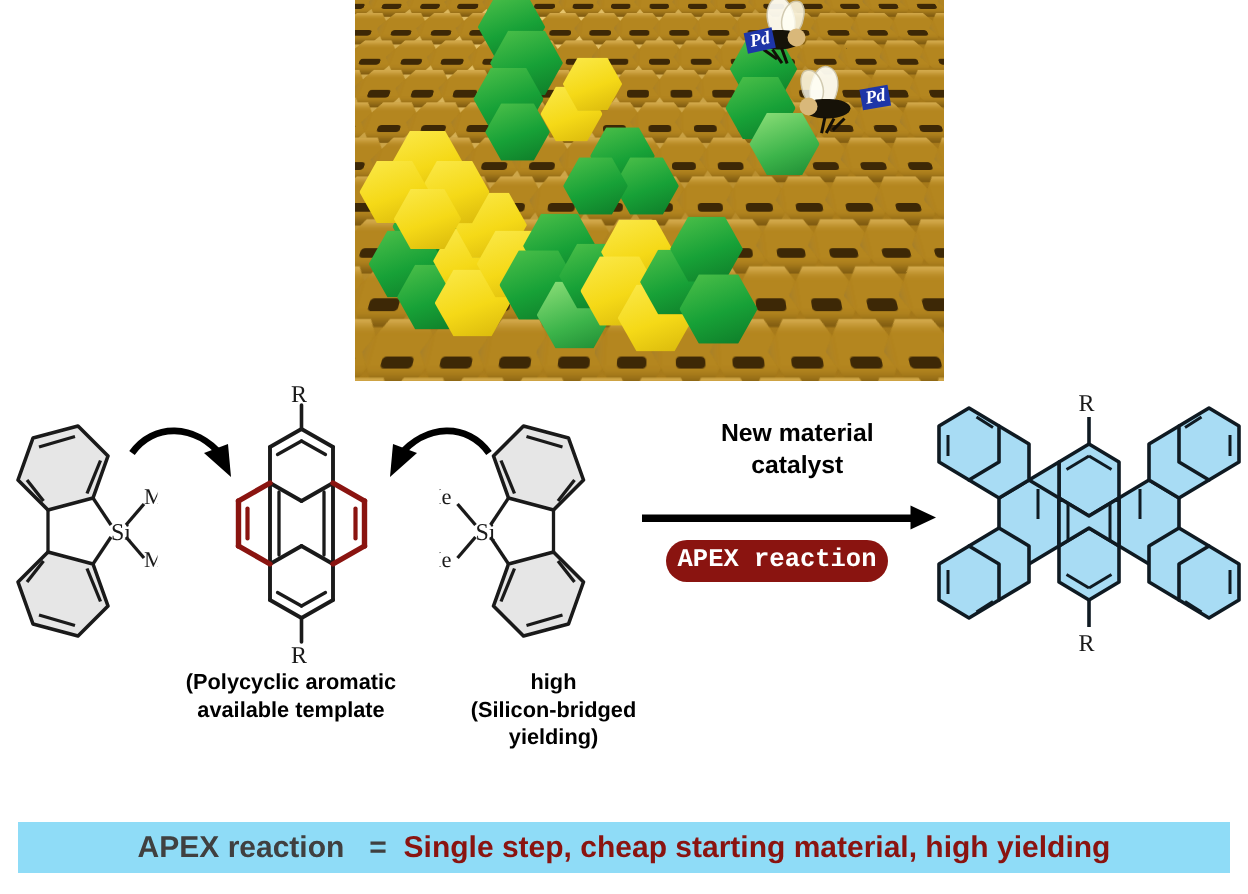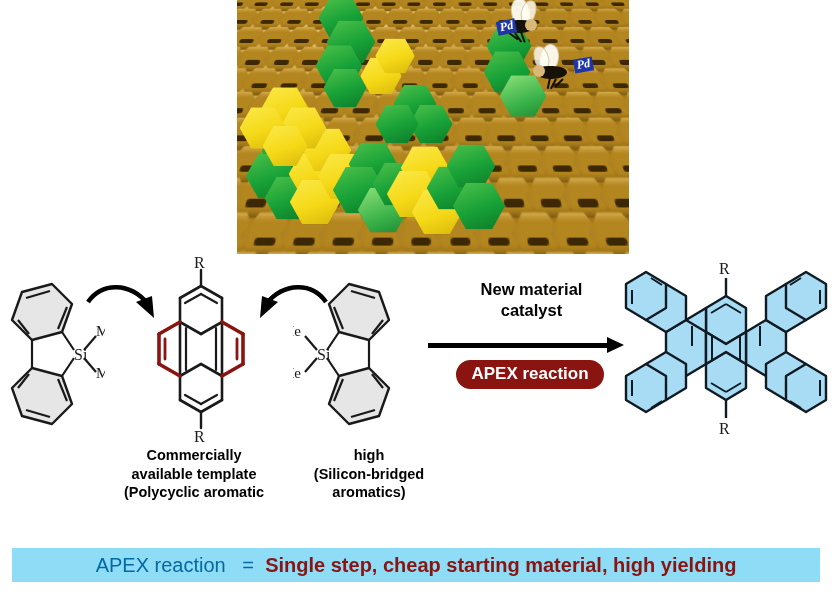--- a/index.html
+++ b/index.html
@@ -194,23 +194,23 @@
     top: 548px;
     width: 808px;
     height: 34px;
     background: #8fdcf7;
     display: flex;
     align-items: center;
     justify-content: center;
     white-space: pre;
   }
   #banner .b-black {
-    font-weight: normal;
+    font-weight: bold;
     font-size: 20px;
-    color: #0369a1;
+    color: #404040;
   }
   #banner .b-red {
     font-weight: bold;
     font-size: 20px;
     color: #8a1410;
   }
 </style>
 </head>
 <body>
 
@@ -569,21 +569,21 @@
   </svg>
 
   <div class="arrowtext" style="left:424px; top:25px; width:215px;">New material</div>
   <div class="arrowtext" style="left:424px; top:46px; width:215px;">catalyst</div>
 
   <div class="main-arrow" style="left:428px; top:89px; width:196px;">
     <div class="shaft" style="width:181px;"></div>
     <div class="head" style="left:179px;"></div>
   </div>
 
-  <div class="apex-badge" style="left:456px; top:106px; width:148px;">APEX reaction</div>
+  <div class="apex-badge" style="left:444px; top:106px; width:148px;font-family:Liberation Mono, monospace;">APEX reaction</div>
 
 
   <svg class="mol" style="left:620px; top:2px;" width="212" height="196" viewBox="0 0 212 196">
     <g stroke="#0f1a22" stroke-width="2.4" fill="#a8dcf4" stroke-linejoin="round">
 
       <polygon points="86,52 106,40 126,52 126,76 106,88 86,76"></polygon>
 
       <polygon points="86,108 106,96 126,108 126,132 106,144 86,132"></polygon>
 
       <polygon points="66,64 86,52 86,76 86,76 66,88 66,64"></polygon>
@@ -629,29 +629,28 @@
       <line x1="181" y1="152" x2="170" y2="145"></line>
 
       <line x1="106" y1="40" x2="106" y2="22" stroke-width="2.4"></line>
       <line x1="106" y1="144" x2="106" y2="162" stroke-width="2.4"></line>
     </g>
     <text x="99" y="18" font-family="Liberation Serif, serif" font-size="16" fill="#1a1a1a">R</text>
     <text x="99" y="178" font-family="Liberation Serif, serif" font-size="16" fill="#1a1a1a">R</text>
   </svg>
 
   <div class="cap" style="left:95px; top:192px; width:198px;">
-    <div>Commercially</div>
+    <div>(Polycyclic aromatic</div>
     <div>available template</div>
-    <div>(Polycyclic aromatic</div>
   </div>
 
   <div class="cap" style="left:285px; top:192px; width:168px;">
     <div>high</div>
     <div>(Silicon-bridged</div>
-    <div>aromatics)</div>
+    <div>yielding)</div>
   </div>
 
 </div>
 
 <div id="banner">
   <span class="b-black">APEX reaction   =  </span>
   <span class="b-red">Single step, cheap starting material, high yielding</span>
 </div>
 
 </body></html>

